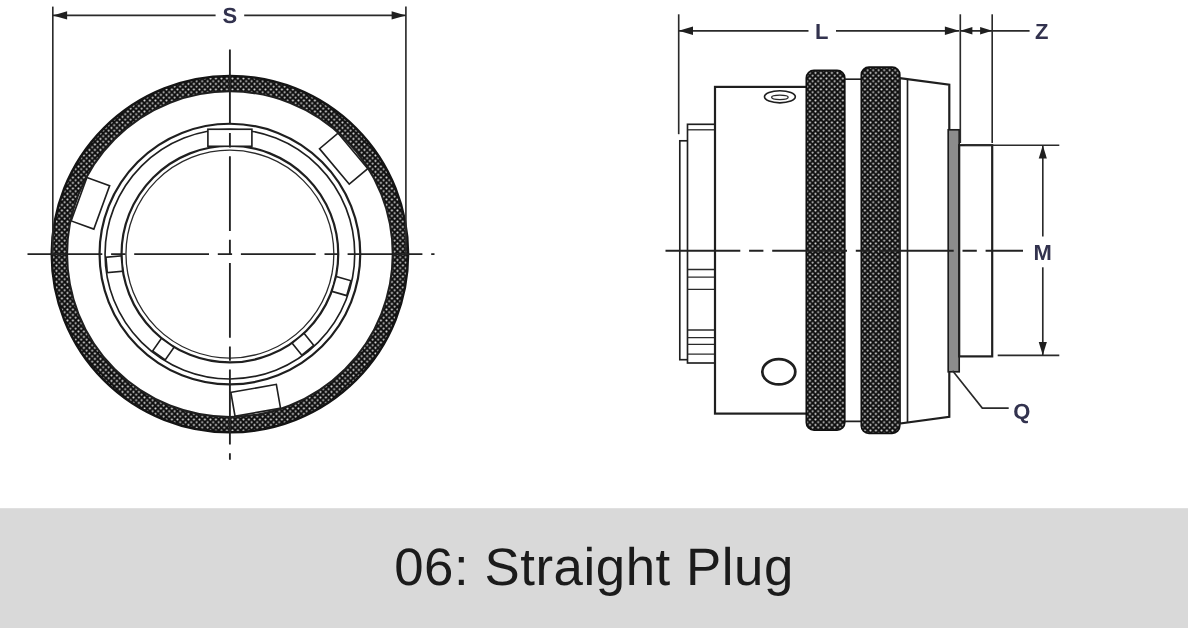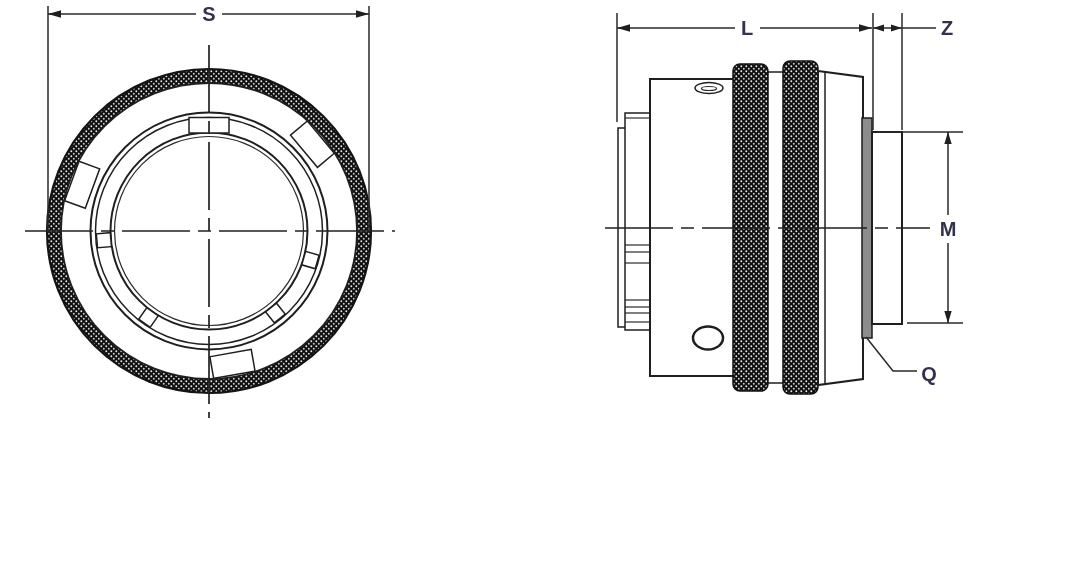--- a/index.html
+++ b/index.html
@@ -140,14 +140,17 @@
       <text x="948" y="236" class="dimlabel">M</text>
     </g>
 
     <g>
       <polyline points="866,337 893,371 917,371" class="dim"></polyline>
       <text x="929" y="381" class="dimlabel">Q</text>
     </g>
   </g>
 </svg>
 
+<div class="caption-bar">
+  <span class="caption-text">06: Straight Plug</span>
+</div>
 
 </div>
 
 </body></html>

